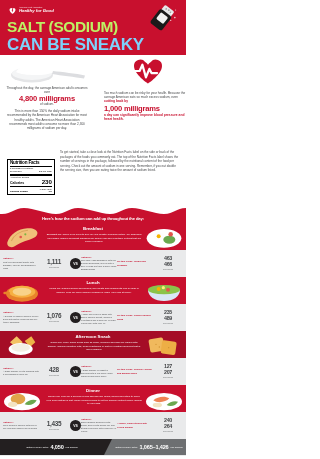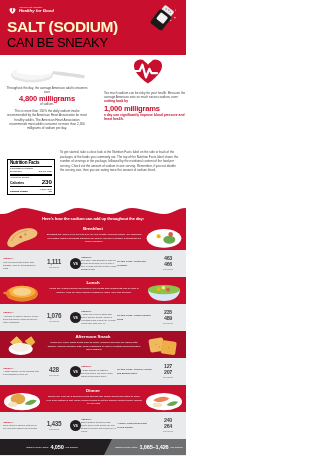--- a/index.html
+++ b/index.html
@@ -7,22 +7,22 @@
   .page{position:relative;width:186px;height:459px;}
 
   
   .header{position:relative;width:186px;height:55px;background:#c8102e;overflow:hidden;}
   .logo{position:absolute;left:8px;top:6px;display:flex;align-items:center;gap:2px;}
   .logo-mark{width:9px;height:9px;position:relative;}
   .logo-mark .hrt{position:absolute;left:0;top:0;width:9px;height:9px;}
   .logo-txt{display:flex;flex-direction:column;line-height:1;}
   .logo-small{font-size:1.7px;color:#ffffff;letter-spacing:.1px;white-space:nowrap;}
   .logo-big{font-size:4.3px;color:#ffffff;font-weight:bold;font-style:italic;white-space:nowrap;margin-top:.5px;}
-  .hdr-title{position:absolute;left:7px;top:19px;font-size:15.5px;font-weight:bold;color:#fef9c3;letter-spacing:-.4px;line-height:1;}
-  .hdr-sub{position:absolute;left:7px;top:36px;font-size:13px;font-weight:normal;color:#000000;letter-spacing:-.3px;line-height:1;}
+  .hdr-title{position:absolute;left:7px;top:19px;font-size:15.5px;font-weight:bold;color:#bef264;letter-spacing:-.4px;line-height:1;}
+  .hdr-sub{position:absolute;left:7px;top:36px;font-size:17px;font-weight:bold;color:#7dd3fc;letter-spacing:-.3px;line-height:1;}
   .shaker{position:absolute;right:4px;top:1px;width:42px;height:36px;}
 
   
   .intro{position:relative;width:186px;height:90px;background:#ffffff;}
   .spoon{position:absolute;left:6px;top:2px;width:80px;height:30px;}
   .intro-left{position:absolute;left:6px;top:31px;width:82px;text-align:center;}
   .intro-right{position:absolute;left:104px;top:2px;width:88px;text-align:left;}
   .tiny{font-size:3.1px;line-height:1.35;color:#46484a;}
   .bignum{font-size:7.6px;font-weight:bold;color:#c8102e;letter-spacing:-.2px;line-height:1.05;margin:1px 0 0;}
   .bignum-sub{font-size:3px;color:#46484a;line-height:1.3;}

